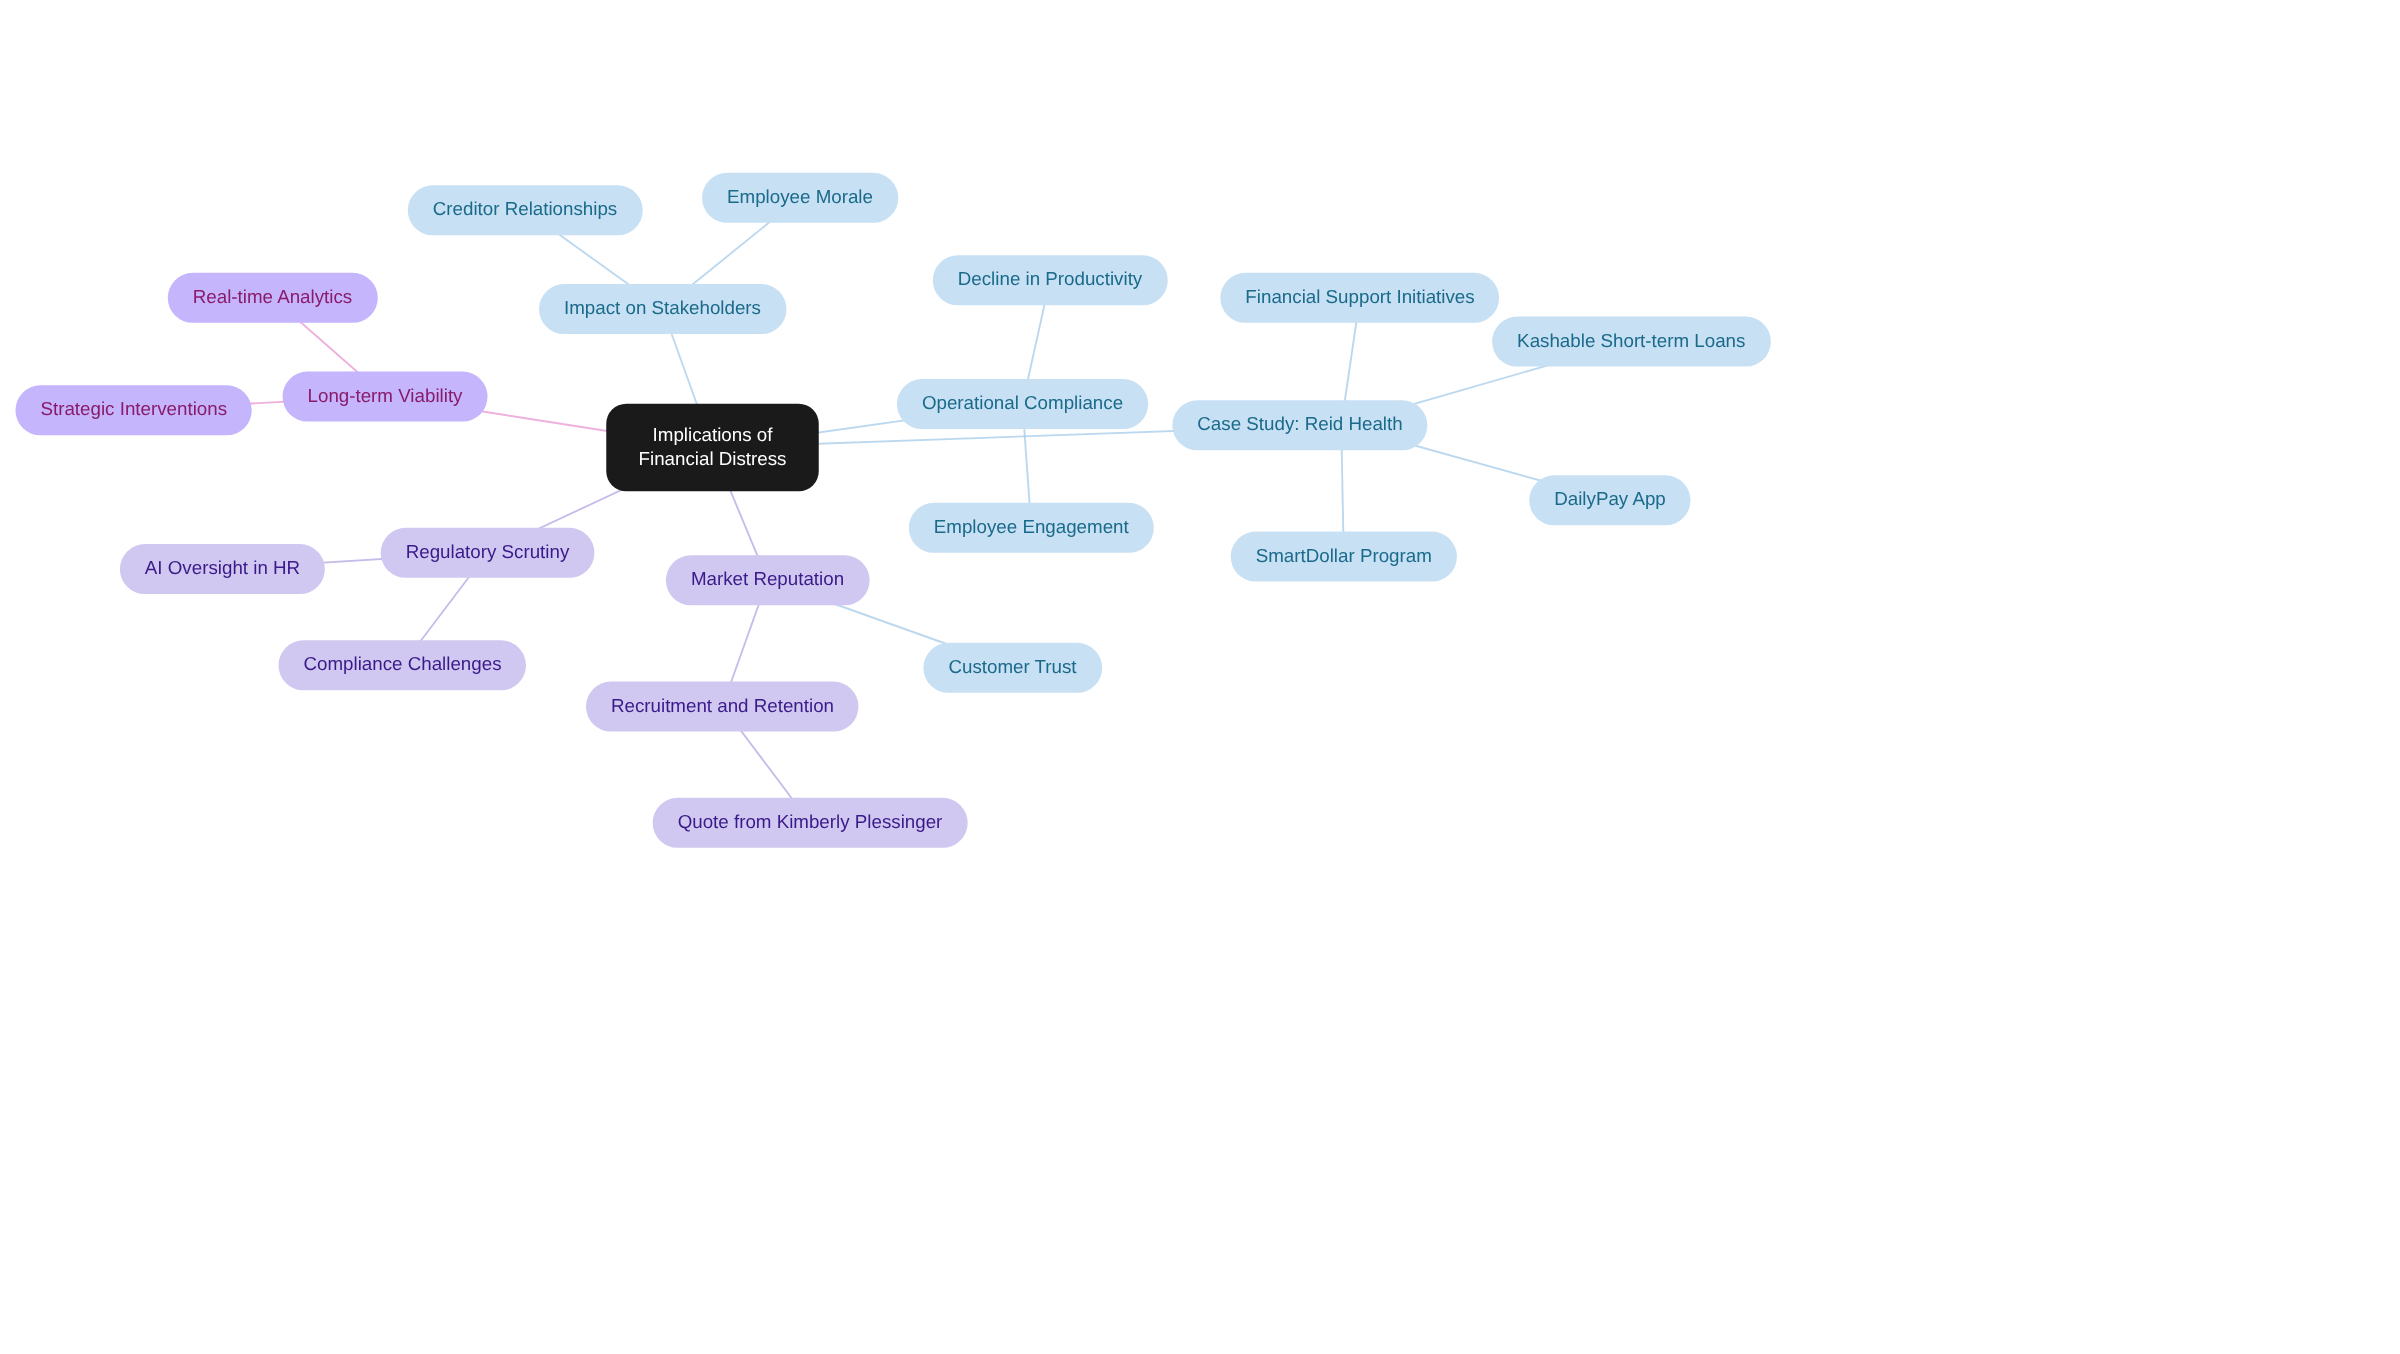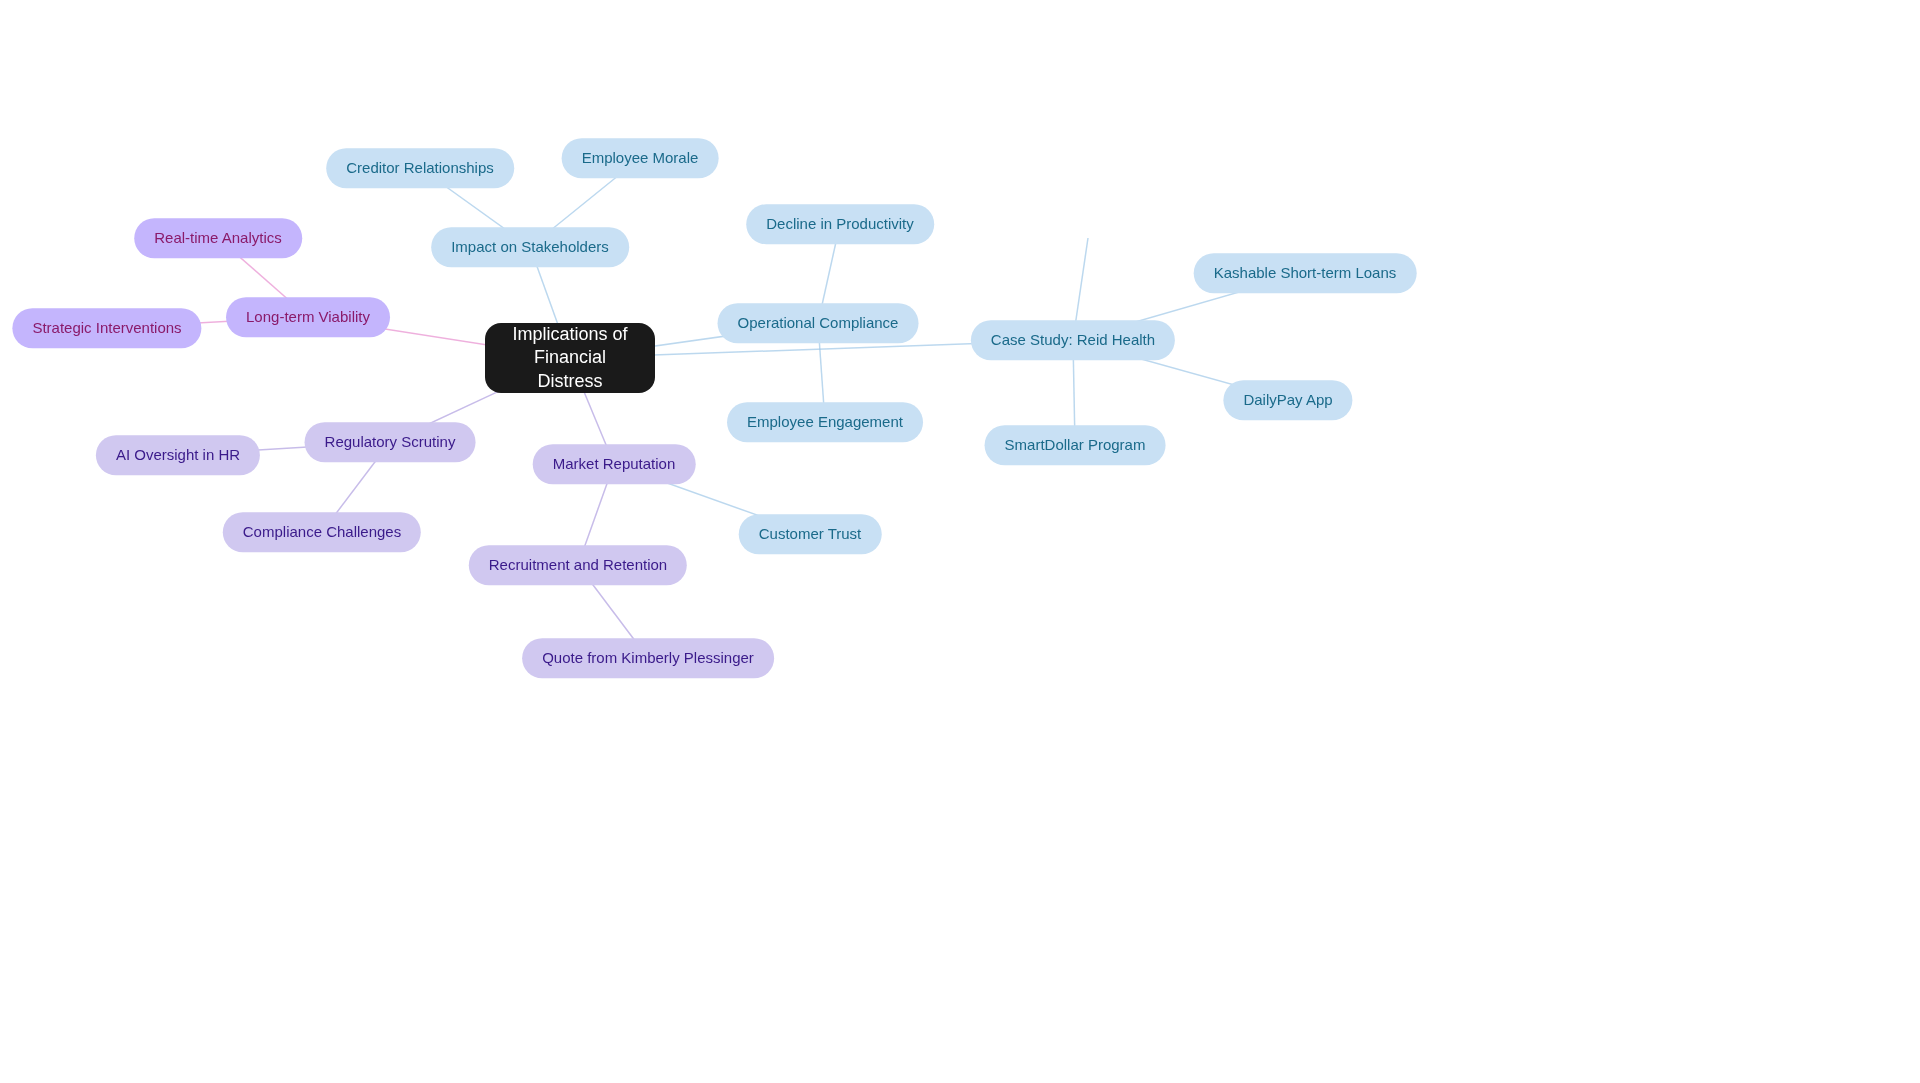--- a/index.html
+++ b/index.html
@@ -31,21 +31,21 @@
       text-align: center;
       cursor: pointer;
       transform: translate(-50%, -50%);
       padding: 10px 20px;
       font-size: 15px;
       line-height: 1.3;
     }
     .node-center {
       background: #1a1a1a;
       color: #ffffff;
-      font-size: 18px;
+      font-size: 15px;
       font-weight: 500;
       width: 170px;
       height: 70px;
       border-radius: 16px;
     }
     .node-blue {
       background: #c8e0f4;
       color: #1a6a8a;
       border: none;
     }
@@ -98,17 +98,18 @@
     <div class="node node-purple" style="left: 390px; top: 442px;">Regulatory Scrutiny</div>
     <div class="node node-purple" style="left: 178px; top: 455px;">AI Oversight in HR</div>
     <div class="node node-purple" style="left: 322px; top: 532px;">Compliance Challenges</div>
     <div class="node node-purple" style="left: 614px; top: 464px;">Market Reputation</div>
     <div class="node node-blue" style="left: 810px; top: 534px;">Customer Trust</div>
     <div class="node node-purple" style="left: 648px; top: 658px;">Quote from Kimberly Plessinger</div>
     <div class="node node-purple" style="left: 578px; top: 565px;">Recruitment and Retention</div>
     <div class="node node-blue" style="left: 818px; top: 323px;">Operational Compliance</div>
     <div class="node node-blue" style="left: 840px; top: 224px;">Decline in Productivity</div>
     <div class="node node-blue" style="left: 825px; top: 422px; text-align: center;">Employee Engagement</div>
-    <div class="node node-blue" style="left: 1073px; top: 340px;">Case Study: Reid Health</div>
+    <div class="node node-blue" style="left: 1040px; top: 340px;">Case Study: Reid Health</div>
+    <div class="node node-blue" style="left: 1088px; top: 238px;">Financial Support Initiatives</div>
     <div class="node node-blue" style="left: 1075px; top: 445px;">SmartDollar Program</div>
     <div class="node node-blue" style="left: 1305px; top: 273px;">Kashable Short-term Loans</div>
     <div class="node node-blue" style="left: 1288px; top: 400px;">DailyPay App</div>
   </div>
 
 </body></html>

